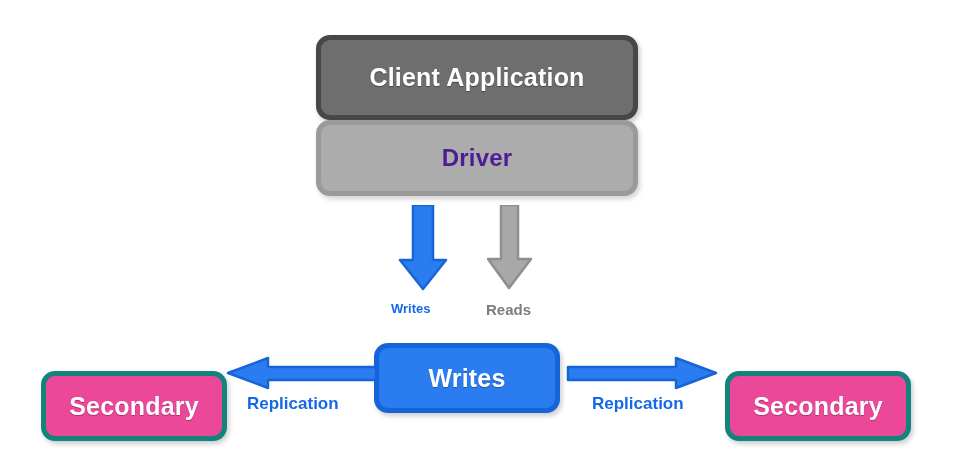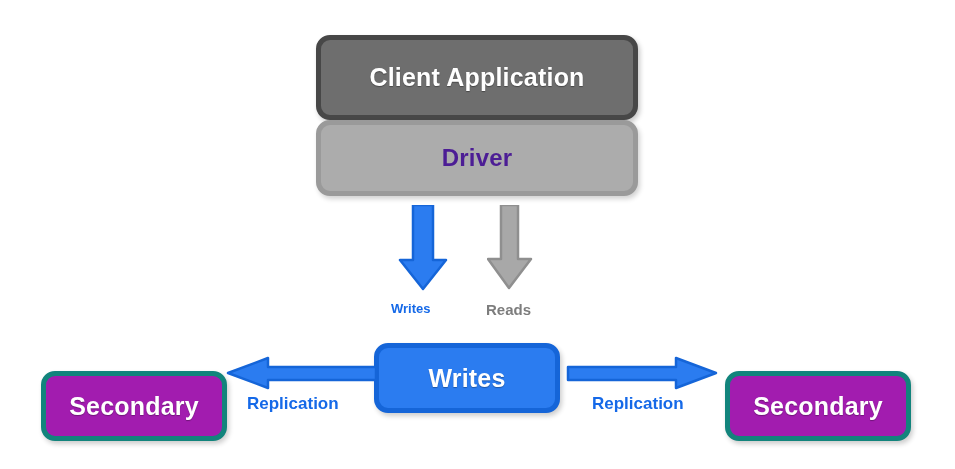--- a/index.html
+++ b/index.html
@@ -70,21 +70,21 @@
     font-size: 25px;
     box-shadow: 2px 3px 5px rgba(0,0,0,0.20);
     text-shadow: 0 1px 1px rgba(0,0,0,0.30);
   }
 
   
   .node-secondary {
     top: 371px;
     width: 186px;
     height: 70px;
-    background: #a21caf;
+    background: #ec4899;
     border: 5px solid #12847c;
     color: #ffffff;
     font-size: 25px;
     box-shadow: 2px 3px 5px rgba(0,0,0,0.20);
     text-shadow: 0 1px 1px rgba(0,0,0,0.30);
   }
   .node-secondary-left  { left: 41px; }
   .node-secondary-right { left: 725px; }
 
   

